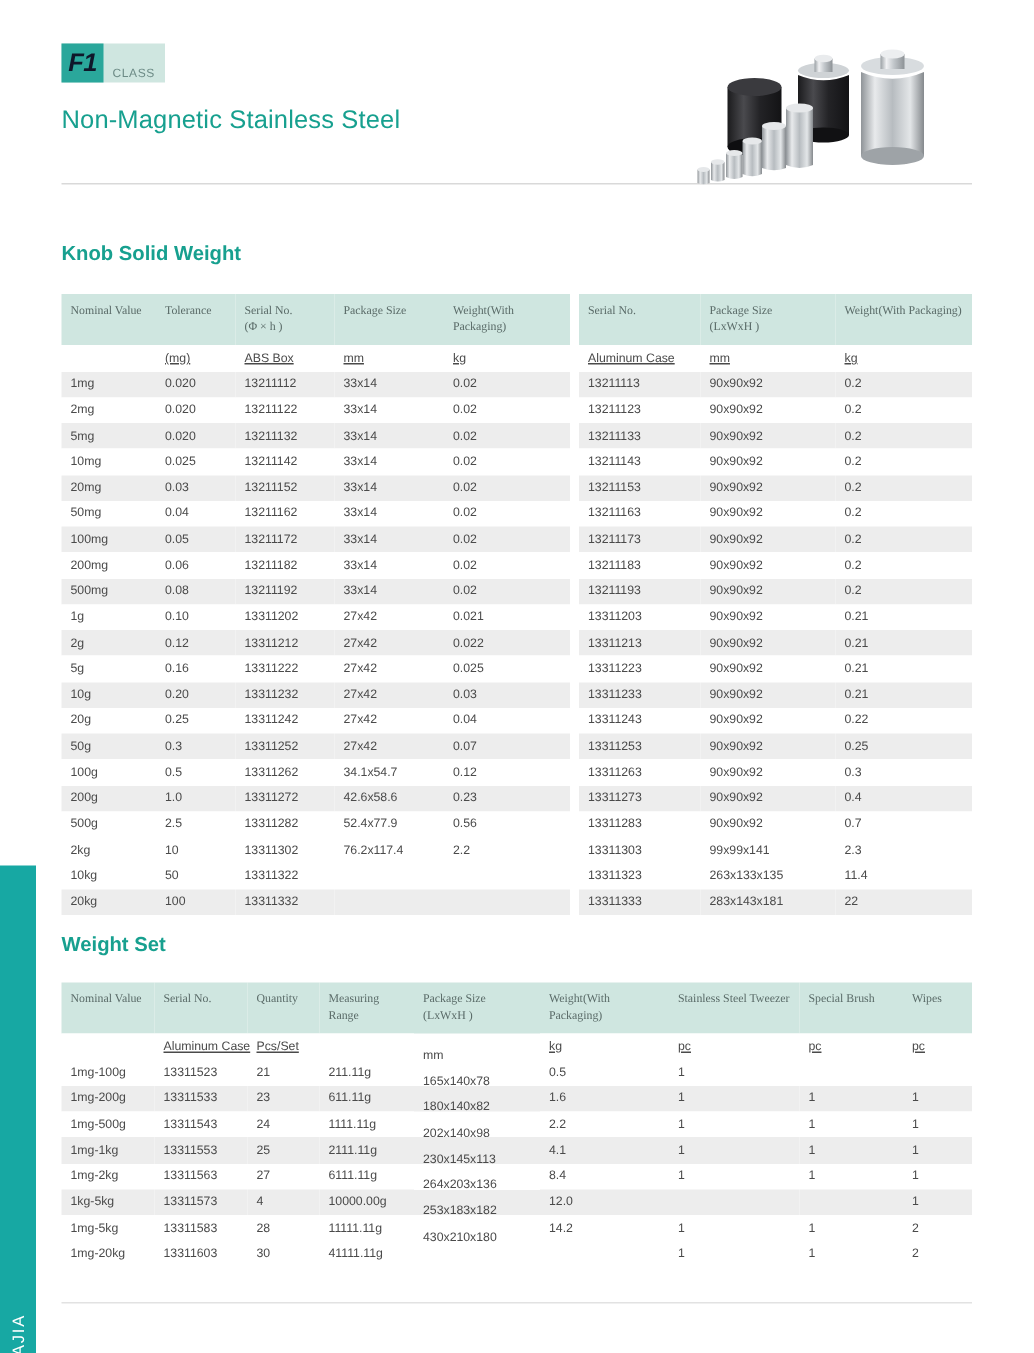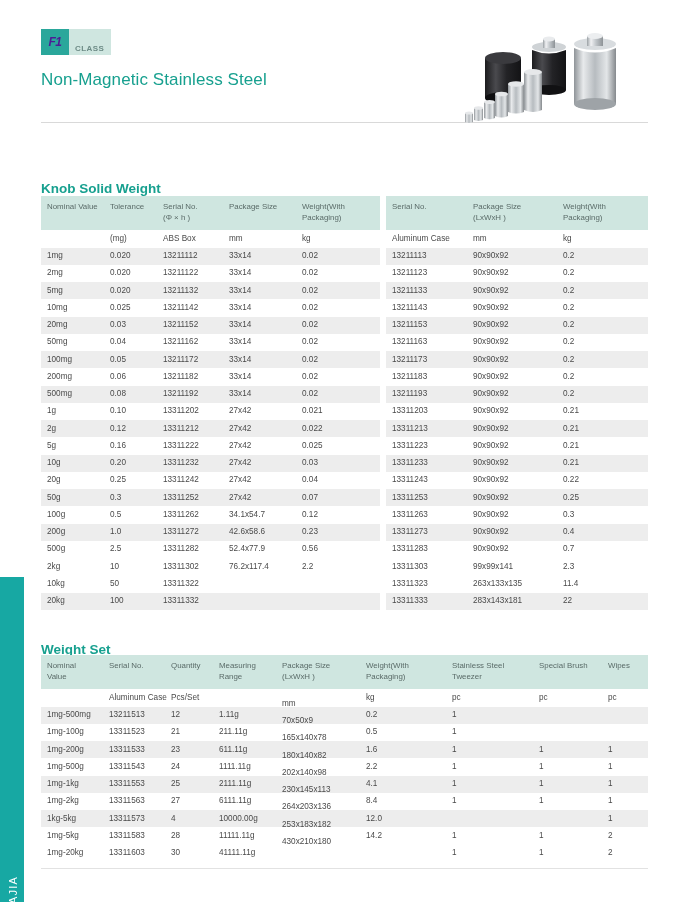--- a/index.html
+++ b/index.html
@@ -23,76 +23,76 @@
     color: #ffffff; font-size: 11px; letter-spacing: 1.2px;
   }
 
   
   .badge-wrap {
     position: absolute; left: 41px; top: 29px;
     height: 26px; display: flex; align-items: stretch;
     background: #cfe6e0;
   }
   .badge-f1 {
-    width: 28px; background: #2aa79b; color: #4c1d95;
-    font-size: 12px; font-weight: bold; font-style: italic;
+    width: 28px; background: #2aa79b; color: #0f172a;
+    font-size: 17px; font-weight: bold; font-style: italic;
     display: flex; align-items: center; justify-content: center;
     letter-spacing: -0.5px;
   }
   .badge-class {
     display: flex; align-items: center; padding: 12px 7px 0 6px;
-    color: #6d8b86; font-size: 8px; font-weight: bold; letter-spacing: .4px;
+    color: #6d8b86; font-size: 8px; font-weight: normal; letter-spacing: .4px;
   }
 
   .main-title {
     position: absolute; left: 41px; top: 70px;
     color: #17a08f; font-size: 17px; font-weight: normal;
     letter-spacing: .1px;
   }
   .header-rule {
     position: absolute; left: 41px; top: 122px; width: 607px;
     border-top: 1px solid #d9d9d9;
   }
 
   
   .photo { position: absolute; left: 452px; top: 14px; width: 198px; height: 122px; }
   .photo svg { display:block; }
 
   
   .section-title {
     position: absolute; left: 41px;
-    color: #17a08f; font-size: 13.5px; font-weight: bold; margin-top: 20px;
+    color: #17a08f; font-size: 13.5px; font-weight: bold;
   }
   #sec-knob { top: 161px; }
   #sec-set  { top: 622px; }
 
   
   table { border-collapse: collapse; table-layout: fixed; }
   .tbl { position: absolute; left: 41px; width: 607px; font-size: 8.2px; color: #4a4a4a; }
   #tbl-knob { top: 196px; }
   #tbl-set  { top: 655px; }
 
   .tbl thead th {
     background: #cfe6e0; color: #5a6b68;
     font-size: 7.9px; font-weight: normal; text-align: left;
     vertical-align: top; padding: 6px 6px 7px 6px;
-    line-height: 1.35; height: 33px;
+    line-height: 1.35; height: 33px; font-family: Liberation Serif, serif;
   }
   .tbl thead th.gap {
     background: #ffffff; padding: 0; width: 6px;
   }
   .tbl tbody td {
     padding: 3.5px 6px; vertical-align: middle;
     line-height: 1.25; height: 16px; white-space: nowrap;
   }
   .tbl tbody td.gap { background: #ffffff !important; padding: 0; }
   .tbl tbody tr.units td { background: #ffffff; }
   .tbl tbody tr.odd  td { background: #ededed; }
   .tbl tbody tr.even td { background: #ffffff; }
-  .tbl tbody tr.units td { color:#4a4a4a; }
+  .tbl tbody tr.units td { color:#4a4a4a;text-decoration:underline; }
   td.pkg-shift { position: relative; }
   td.pkg-shift span { position: relative; top: 6px; display: inline-block; }
 
   .ftr-rule {
     position: absolute; left: 41px; top: 868px; width: 607px;
     border-top: 1px solid #e2e2e2;
   }
 </style>
 </head>
 <body>
@@ -471,31 +471,20 @@
           <td></td>
           <td>Aluminum Case</td>
           <td>Pcs/Set</td>
           <td></td>
           <td class="pkg-shift"><span>mm</span></td>
           <td>kg</td>
           <td>pc</td>
           <td>pc</td>
           <td>pc</td>
         </tr>
-        <tr class="odd">
-          <td>1mg-500mg</td>
-          <td>13211513</td>
-          <td>12</td>
-          <td>1.11g</td>
-          <td class="pkg-shift"><span>70x50x9</span></td>
-          <td>0.2</td>
-          <td>1</td>
-          <td></td>
-          <td></td>
-        </tr>
         <tr class="even">
           <td>1mg-100g</td>
           <td>13311523</td>
           <td>21</td>
           <td>211.11g</td>
           <td class="pkg-shift"><span>165x140x78</span></td>
           <td>0.5</td>
           <td>1</td>
           <td></td>
           <td></td>

